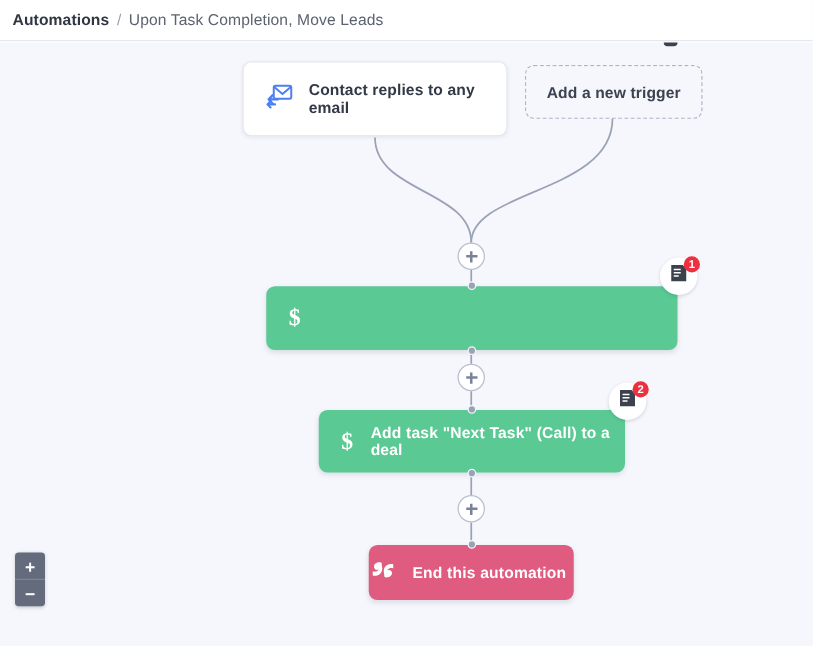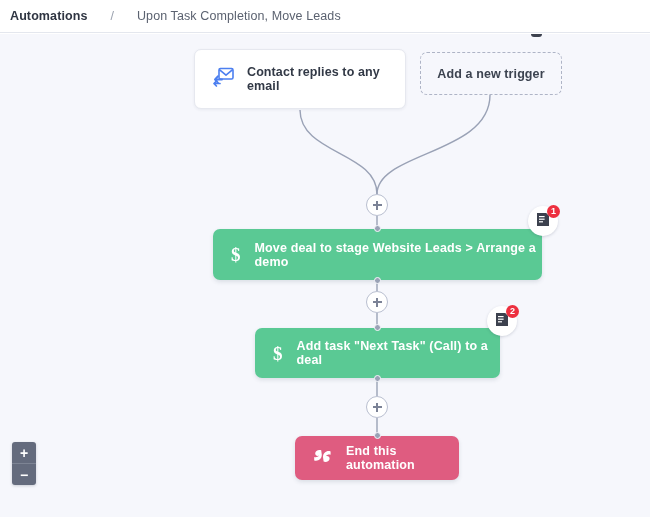--- a/index.html
+++ b/index.html
@@ -103,21 +103,21 @@
 
   
   .action-card {
     background: #5ac994;
     box-shadow: 0 2px 4px rgba(40,60,80,0.13);
     padding-left: 18px;
   }
   .end-card {
     background: #df5c80;
     box-shadow: 0 2px 4px rgba(40,60,80,0.13);
-    padding-left: 18px;
+    padding-left: 2px;
   }
   .action-label {
     font-size: 12.5px;
     font-weight: bold;
     color: #ffffff;
     margin-left: 14px;
     letter-spacing: 0.15px;
   }
   .dollar-icon {
     font-size: 19px;
@@ -233,21 +233,21 @@
     width: 7px;
     height: 7px;
     border-radius: 50%;
     background: #ed2f3f;
   }
 </style>
 </head>
 <body>
 
 <div class="header">
-  <div style="display:flex;align-items:flex-end;gap:17px;">
+  <div style="display:flex;align-items:flex-end;">
     <span class="crumb-root">Automations</span>
     <span class="crumb-sep">/</span>
     <span class="crumb-current">Upon Task Completion, Move Leads</span>
   </div>
 </div>
 
 <div class="canvas">
 
   <div class="clipped-badge"></div>
 
@@ -282,21 +282,20 @@
 
   <div class="node add-trigger-card" style="left:420px; top:18px; width:142px; height:43px;">
     <span class="add-trigger-label">Add a new trigger</span>
   </div>
 
   <div class="plus-btn" style="left:366px; top:160px;"></div>
 
   <div class="node action-card" style="left:213px; top:195px; width:329px; height:51px;">
     <span class="port" style="left:161px; top:-4px;"></span>
     <span class="dollar-icon">$</span>
-    <span class="action-label">Move deal to stage Website Leads &gt; Arrange a demo</span>
     <span class="port" style="left:161px; top:48px;"></span>
   </div>
 
   <div class="badge-wrap" style="left:528px; top:172px;">
     <span>
       <svg width="14" height="15" viewBox="0 0 14 15">
         <path d="M1 1 h9.2 l2.8 2.8 V14 H1 Z" fill="#3c414e"></path>
         <rect x="3" y="4" width="5.6" height="1.2" fill="#ffffff"></rect>
         <rect x="3" y="6.6" width="5.6" height="1.2" fill="#ffffff"></rect>
         <rect x="3" y="9.2" width="4" height="1.2" fill="#ffffff"></rect>

